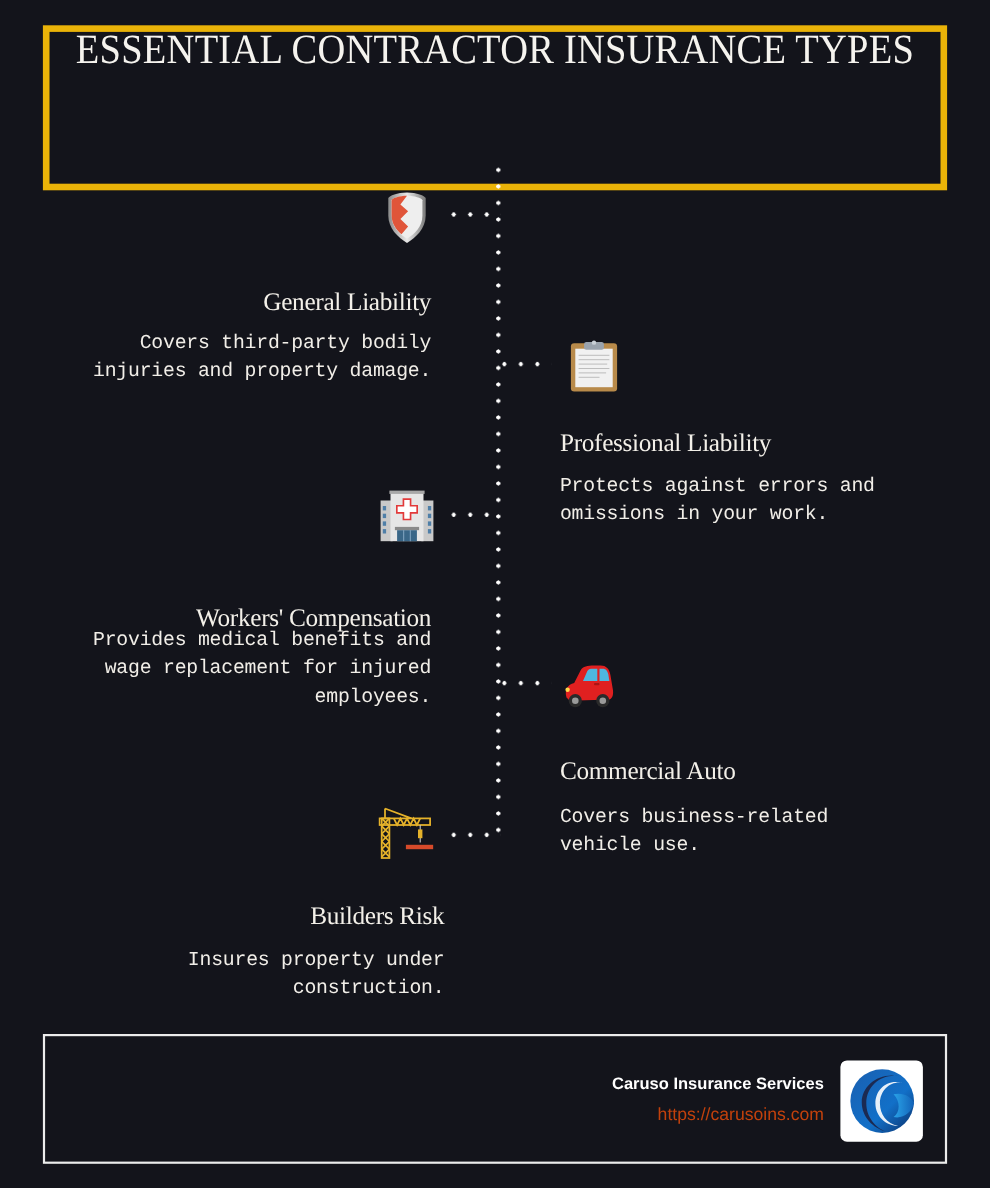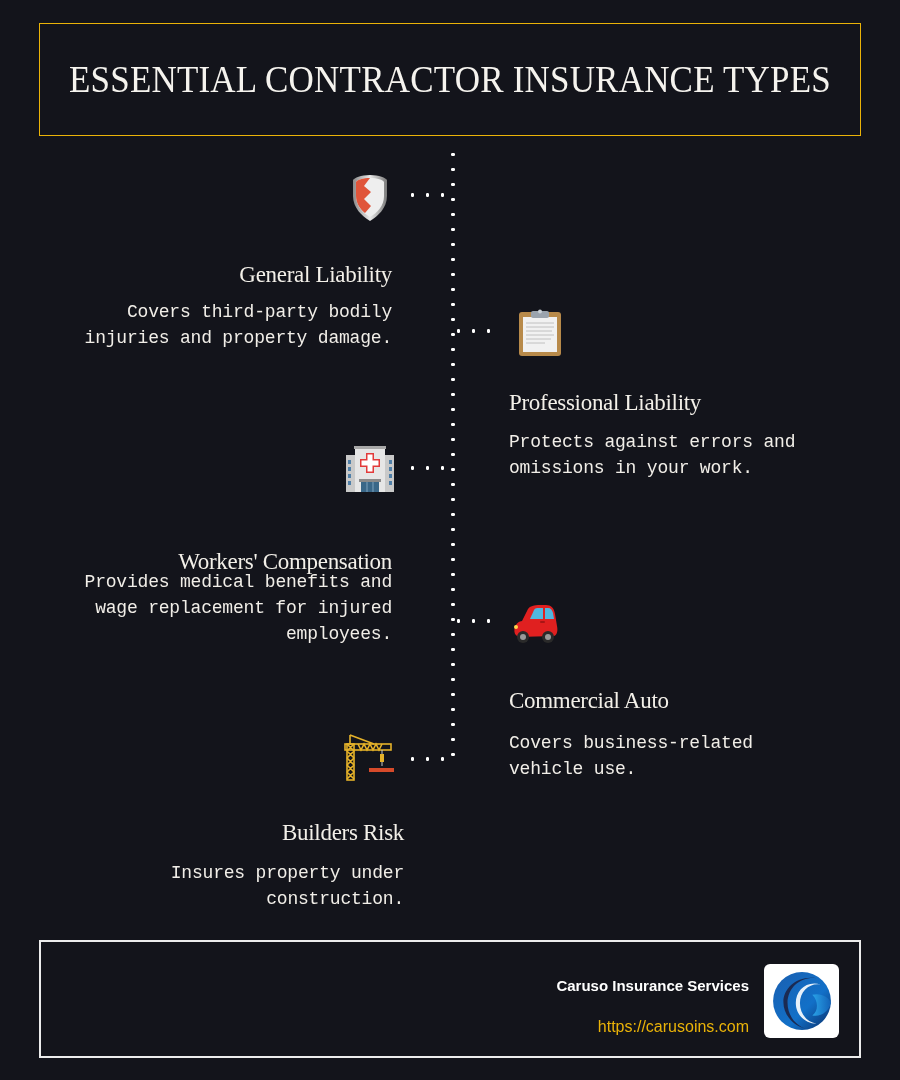--- a/index.html
+++ b/index.html
@@ -1,21 +1,21 @@
 <!DOCTYPE html>
 <html><head>
 <meta charset="utf-8">
 <style>
   * { box-sizing: border-box; margin: 0; padding: 0; }
   html, body { width: 900px; height: 1080px; background: #13141b; overflow: hidden; }
   body { position: relative; font-family: "DejaVu Sans", sans-serif; color: #f2efe8; }
 
   .title-box {
-    position: absolute; left: 39px; top: 23px; width: 822px; height: 113px;
-    border: 1px solid #eab308; display: flex; align-items: center; justify-content: center;
+    position: absolute; left: 39px; top: 23px; width: 822px; height: 150px;
+    border: 6px solid #eab308; display: flex; justify-content: center;
   }
   .title-box h1 {
     font-family: "Liberation Serif", serif; font-weight: normal;
     font-size: 35px; letter-spacing: 0.2px; color: #f5f3ee; transform: scaleY(1.08);
   }
 
   .vline {
     position: absolute; left: 451px; top: 147px; width: 4px; height: 616px;
     background-image: radial-gradient(circle, #ffffff 1.7px, transparent 2px);
     background-size: 4px 15px; background-repeat: repeat-y;
@@ -42,21 +42,21 @@
   .footer-box {
     position: absolute; left: 39px; top: 940px; width: 822px; height: 118px;
     border: 2px solid #ececec;
   }
   .company-name {
     position: absolute; right: 110px; top: 35px; font-family: "Liberation Sans", sans-serif;
     font-weight: bold; font-size: 15px; color: #ffffff;
   }
   .company-url {
     position: absolute; right: 110px; top: 63px; font-family: "Liberation Sans", sans-serif;
-    font-size: 16px; color: #eab308; margin-top: 13px;
+    font-size: 16px; color: #c2410c;
   }
   .logo {
     position: absolute; right: 20px; top: 22px; width: 75px; height: 74px;
     background: #ffffff; border-radius: 6px; display: flex; align-items: center; justify-content: center;
   }
   .logo svg { width: 62px; height: 62px; }
 </style>
 </head>
 <body>
 

